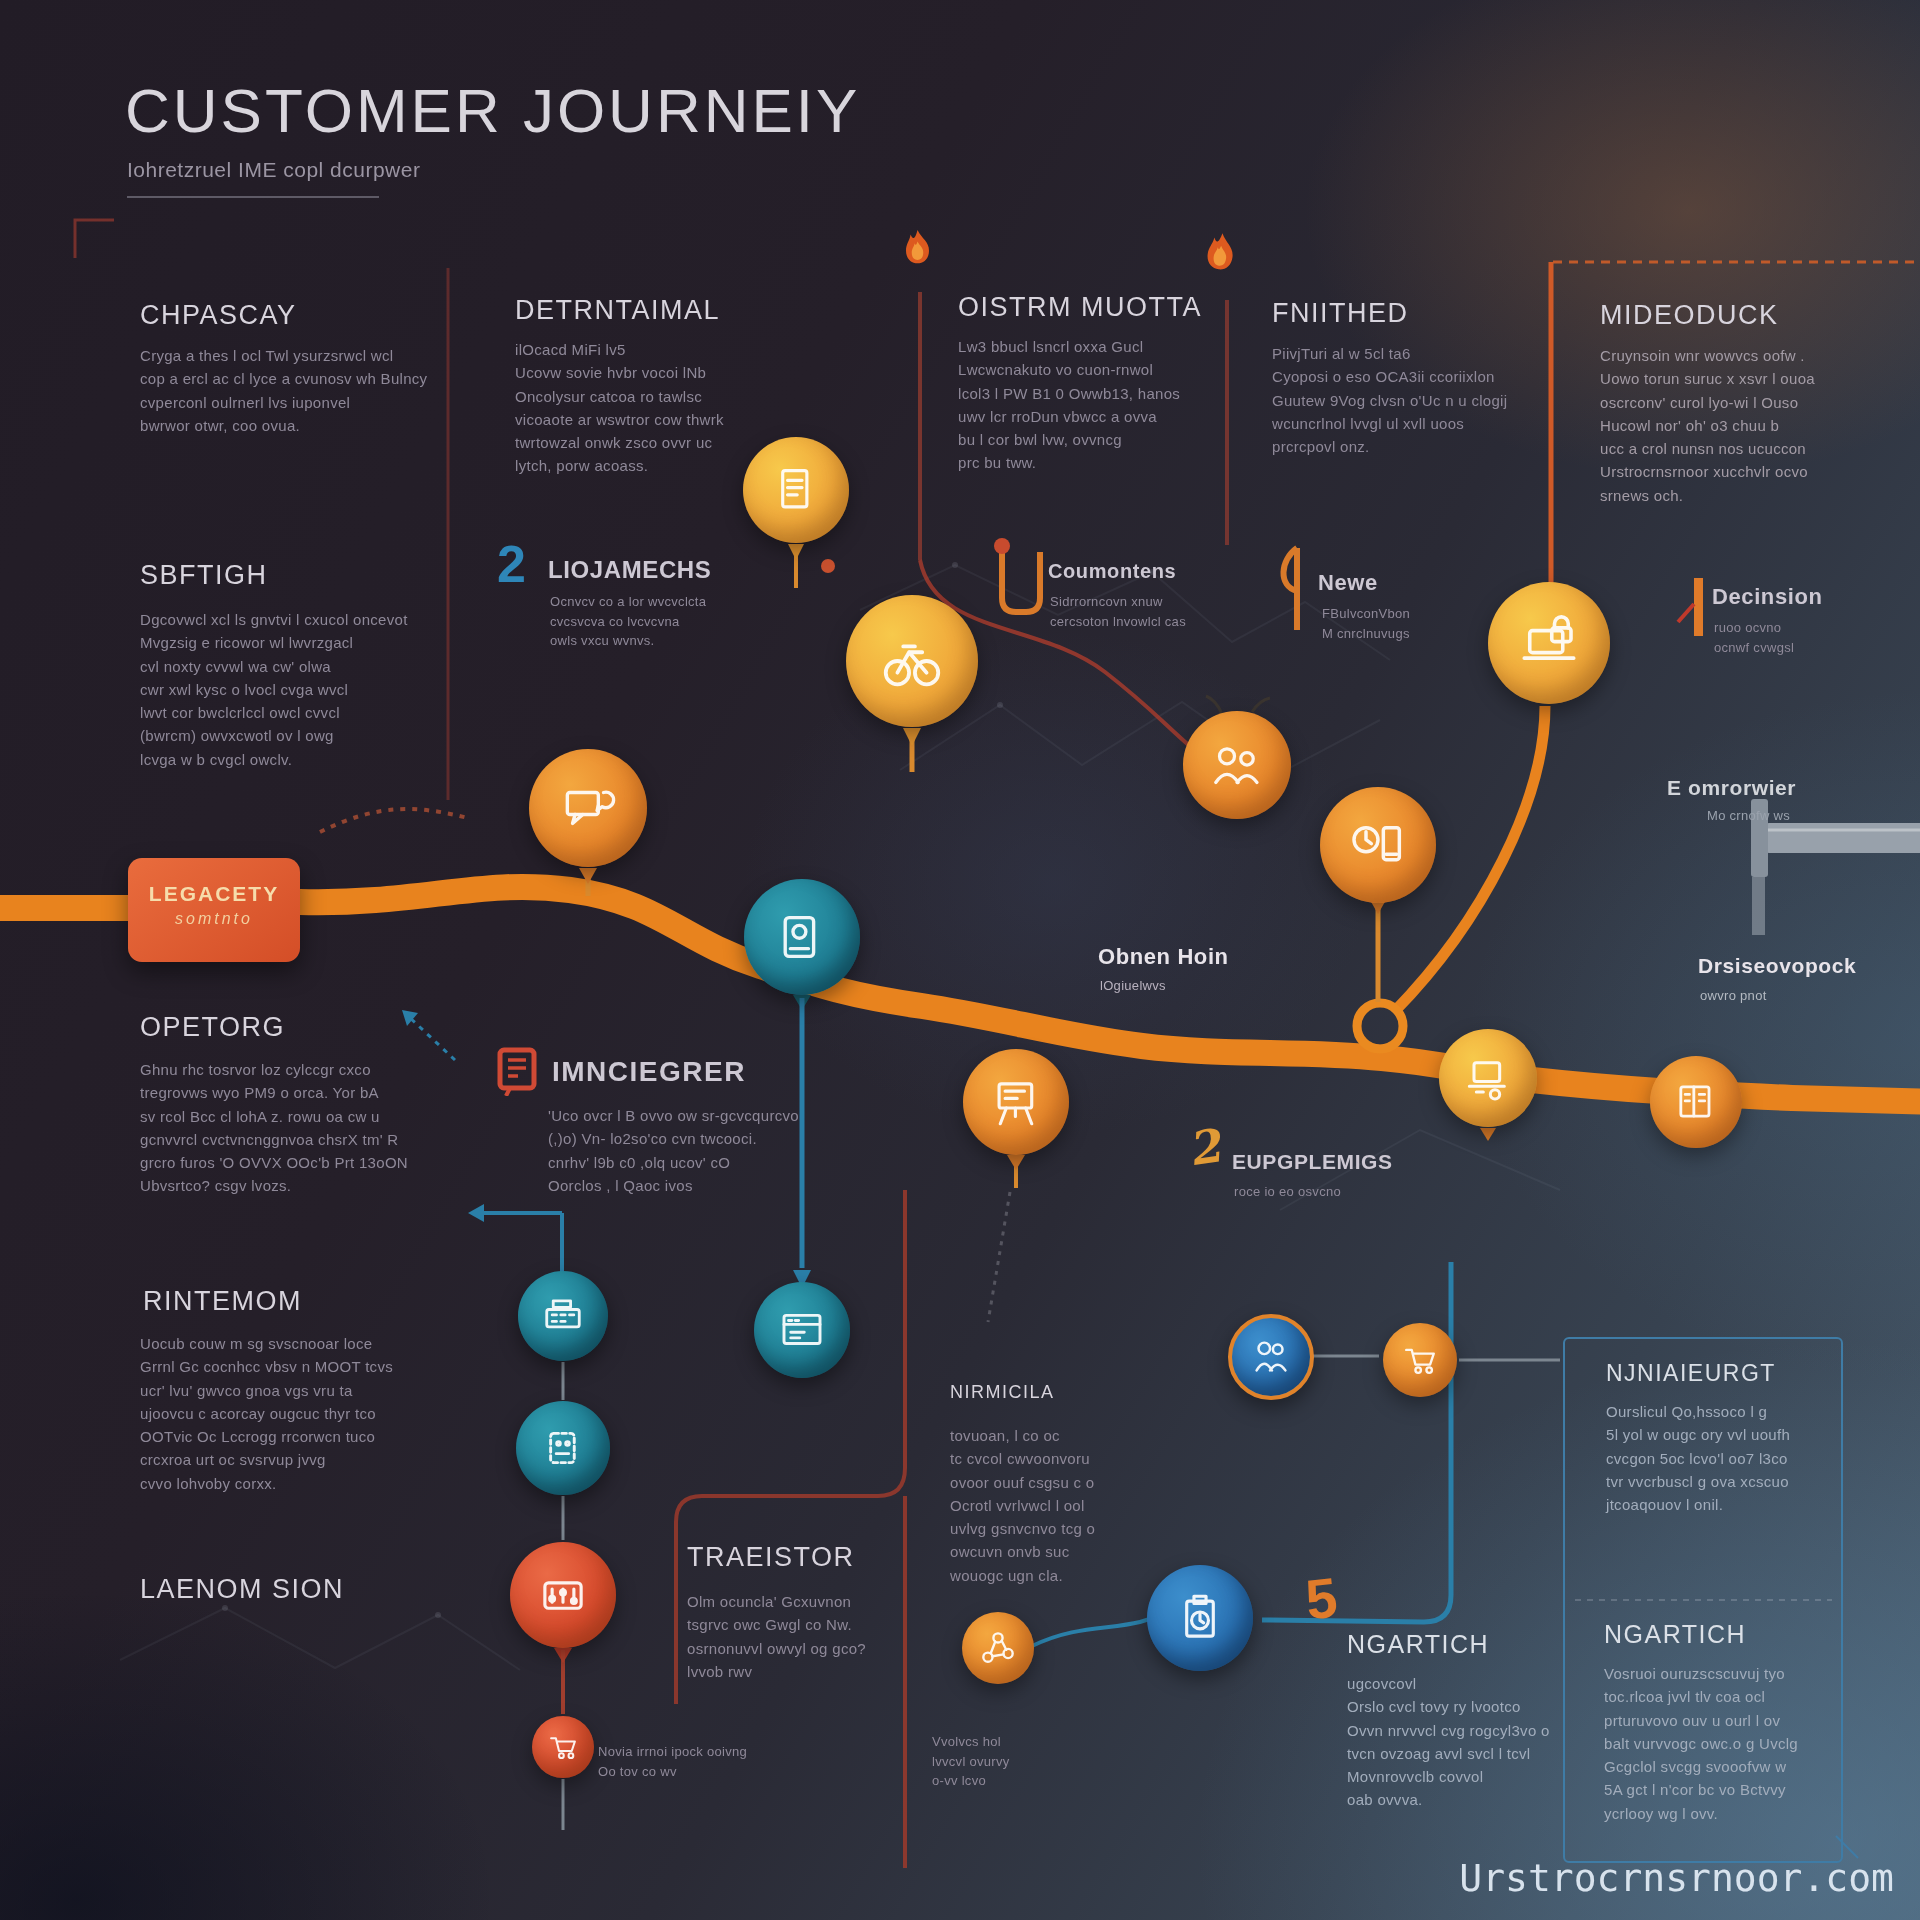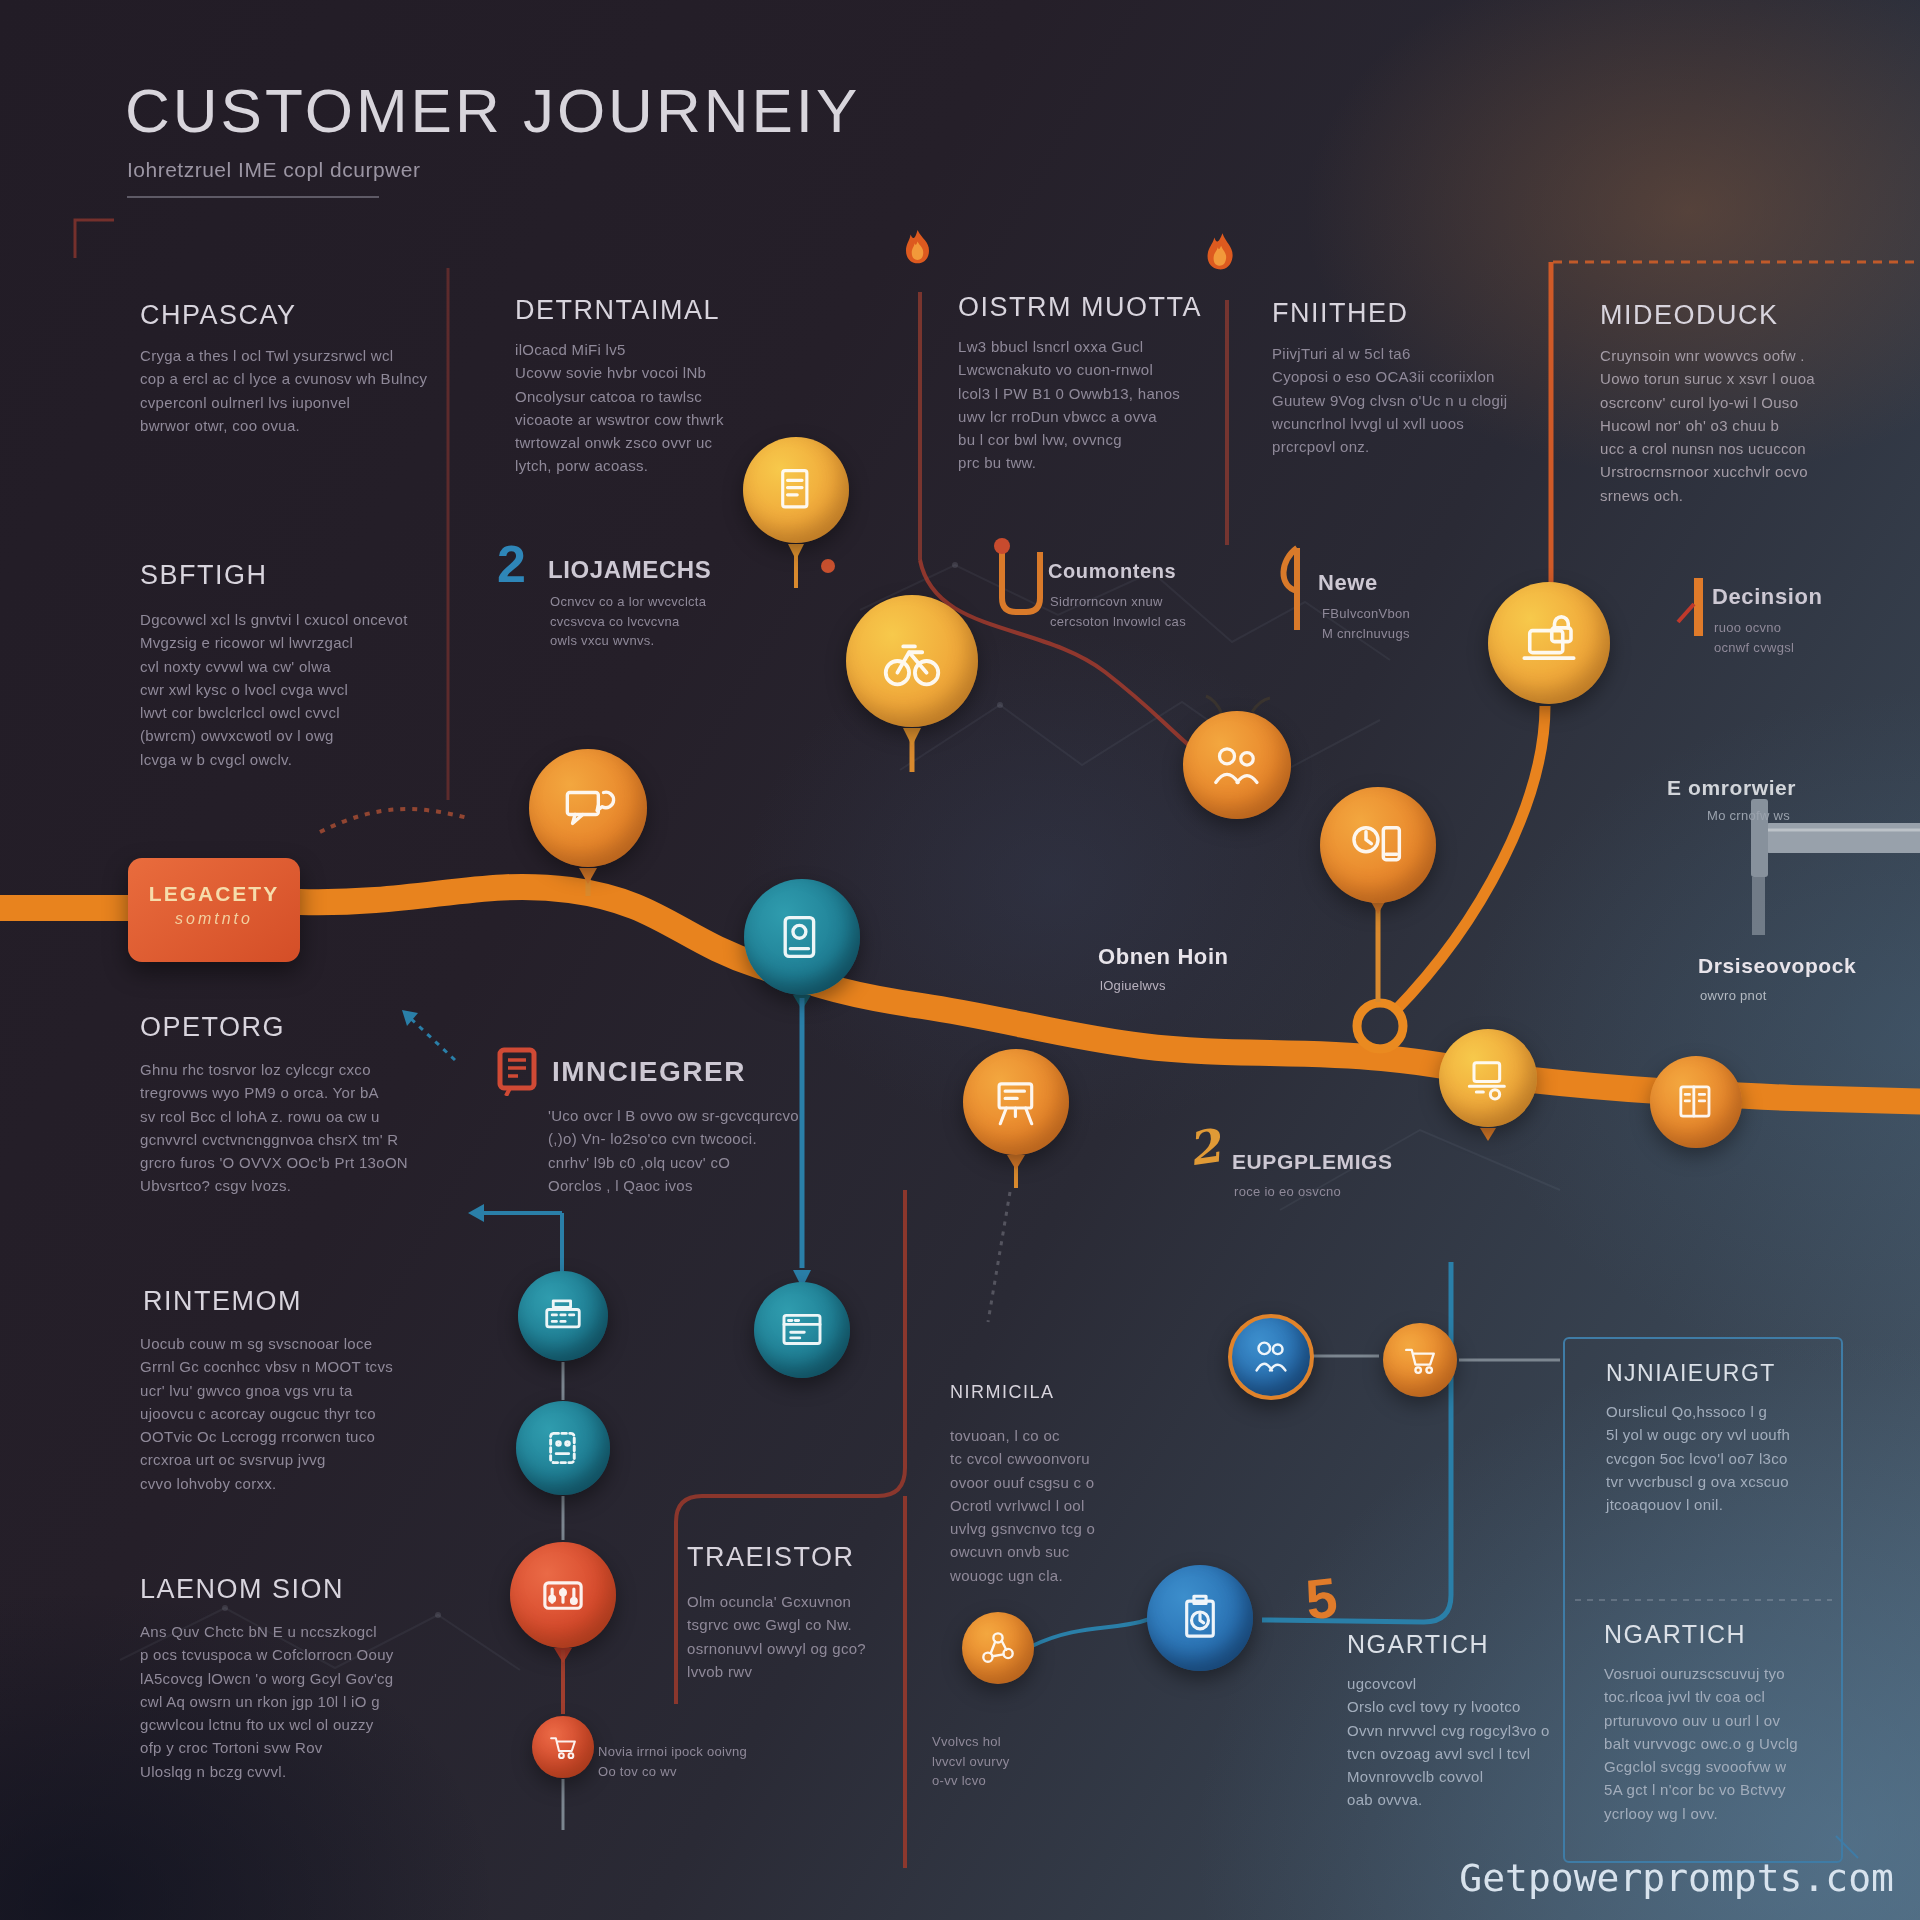--- a/index.html
+++ b/index.html
@@ -285,27 +285,20 @@
   <div class="abs txt h" style="left:143px;top:1286px">RINTEMOM</div>
   <div class="abs txt body" style="left:140px;top:1332px;width:360px">Uocub couw m sg svscnooar loce
 Grrnl Gc cocnhcc vbsv n MOOT tcvs
 ucr' lvu' gwvco gnoa vgs vru ta
 ujoovcu c acorcay ougcuc thyr tco
 OOTvic Oc Lccrogg rrcorwcn tuco
 crcxroa urt oc svsrvup jvvg
 cvvo lohvoby corxx.</div>
 
   <div class="abs txt h" style="left:140px;top:1574px">LAENOM SION</div>
-  <div class="abs txt body" style="left:140px;top:1620px;width:355px">Ans Quv Chctc bN E u nccszkogcl
-p ocs tcvuspoca w Cofclorrocn Oouy
-lA5covcg lOwcn 'o worg Gcyl Gov'cg
-cwl Aq owsrn un rkon jgp 10l l iO g
-gcwvlcou lctnu fto ux wcl ol ouzzy
-ofp y croc Tortoni svw Rov
-Uloslqg n bczg cvvvl.</div>
 
   <div class="abs txt h" style="left:515px;top:295px">DETRNTAIMAL</div>
   <div class="abs txt body" style="left:515px;top:338px;width:300px">ilOcacd MiFi lv5
 Ucovw sovie hvbr vocoi lNb
 Oncolysur catcoa ro tawlsc
 vicoaote ar wswtror cow thwrk
 twrtowzal onwk zsco ovvr uc
 lytch, porw acoass.</div>
 
   <div class="abs txt marker" style="left:497px;top:534px;font-size:52px;color:#2e86b8">2</div>
@@ -514,14 +507,14 @@
     <svg class="ic" width="58" height="58" aria-label="clipboard-clock">
         <use href="#sy-clipclock"></use>
       </svg>
     </div>
   <div class="balloon bal-orange" style="left:962px;top:1612px;width:72px;height:72px">
     <svg class="ic" width="44" height="44" aria-label="molecule">
         <use href="#sy-molecule"></use>
       </svg>
     </div>
 
-  <div class="abs txt wm" style="right:26px;top:1856px">Getpowerprompts.com</div>
+  <div class="abs txt wm" style="right:26px;top:1856px">Urstrocrnsrnoor.com</div>
 </div>
 
 </body></html>

